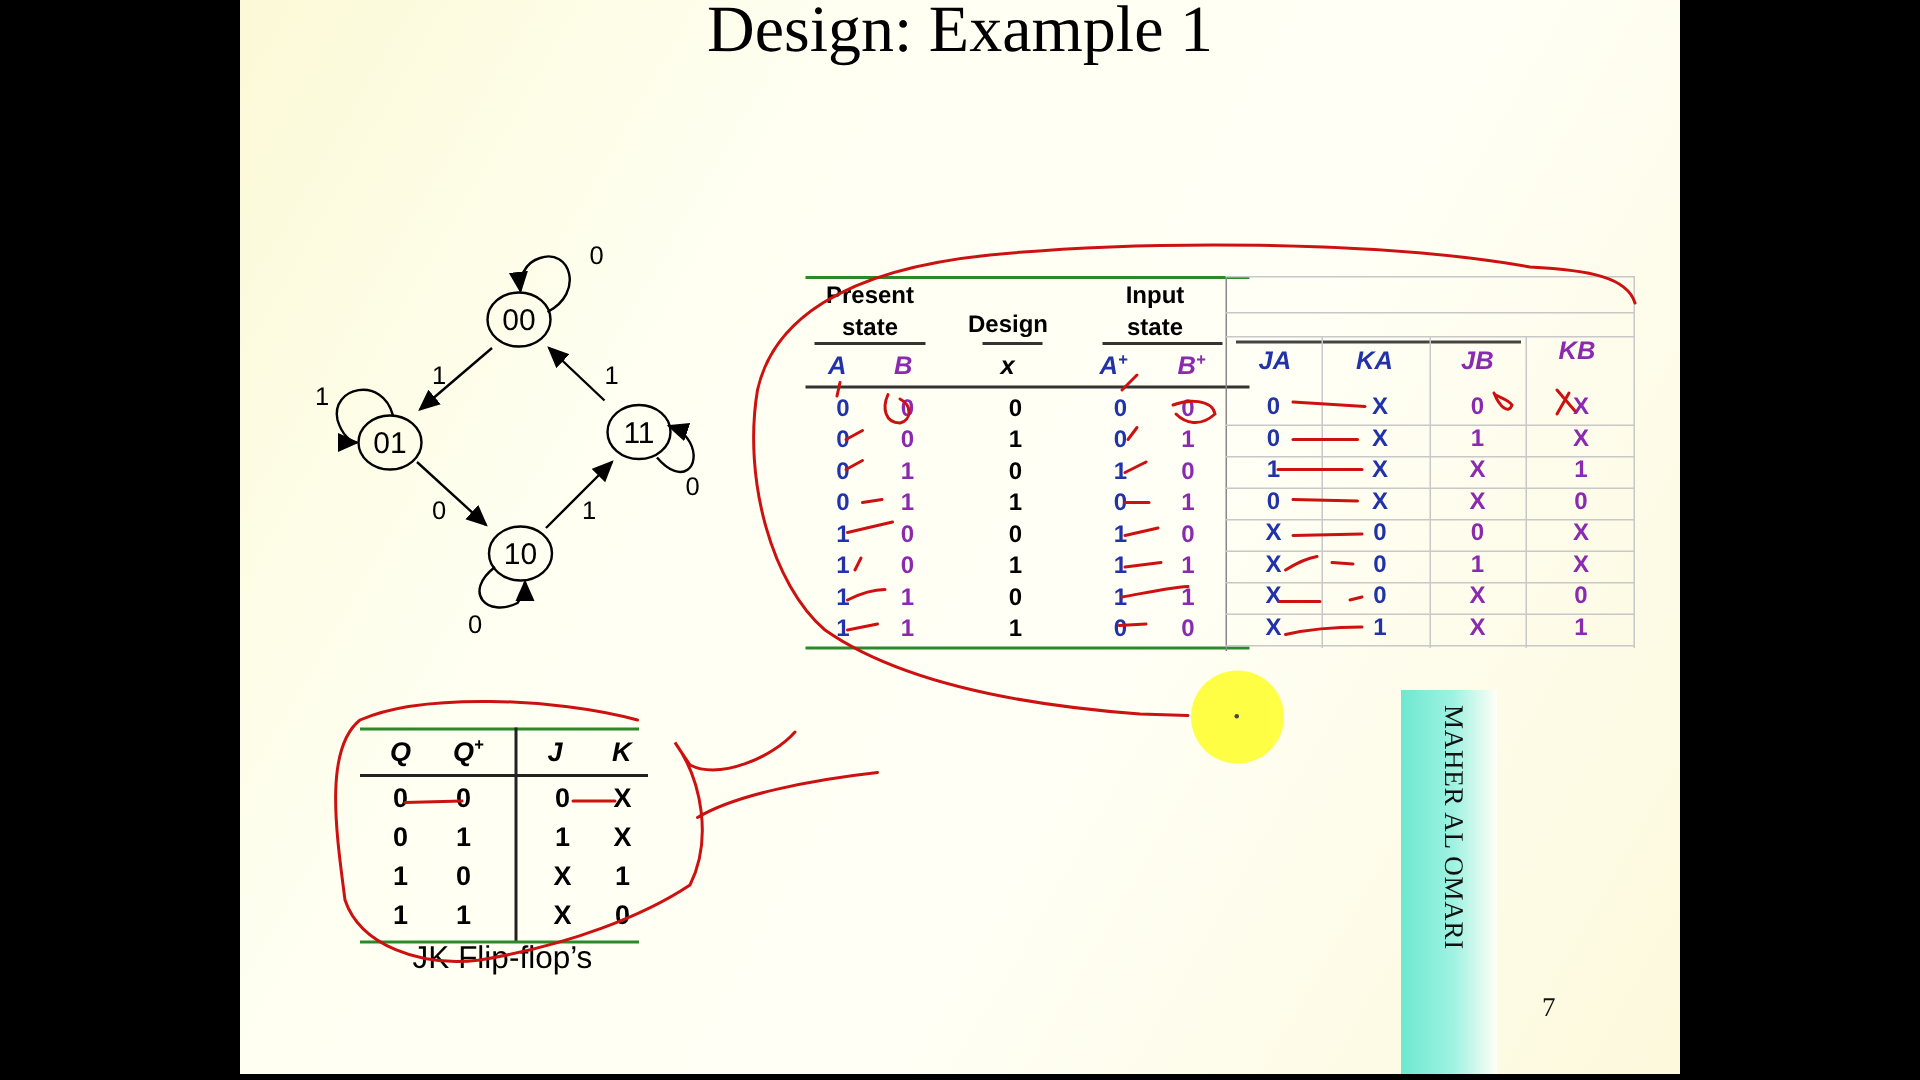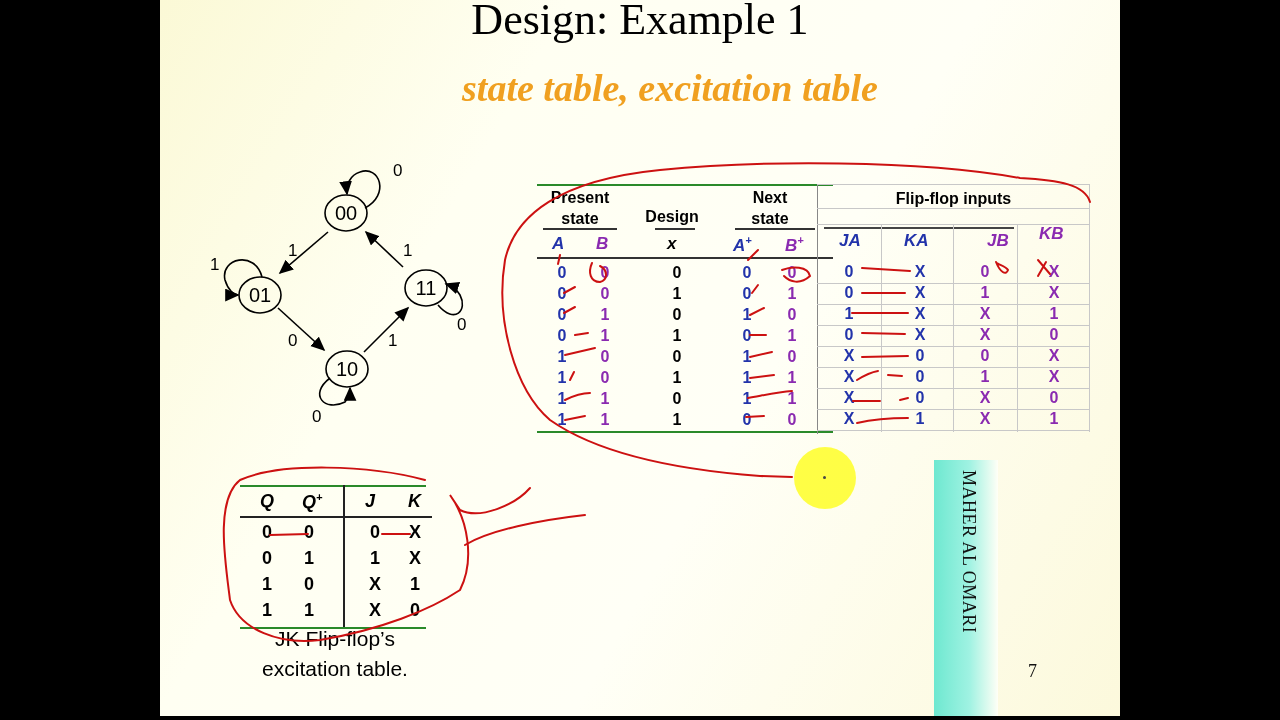--- a/index.html
+++ b/index.html
@@ -32,21 +32,20 @@
   .cursor{position:absolute;left:634px;top:447px;width:62px;height:62px;border-radius:50%;background:#ffff33;opacity:0.9;}
   .cursor-dot{position:absolute;left:29px;top:29px;width:3px;height:3px;background:#333;border-radius:50%;}
   .ink{position:absolute;left:0;top:0;width:960px;height:720px;pointer-events:none;}
 </style>
 </head>
 <body>
 
 <div class="slide">
 
   <div class="title">Design: Example 1</div>
-  <div class="subtitle">state table, excitation table</div>
 
   <svg class="diagram" viewBox="0 0 280 280">
     <defs>
       <marker id="arr" markerWidth="10" markerHeight="10" refX="8" refY="4" orient="auto">
         <path d="M0,0 L9,4 L0,8 z" fill="#000"></path>
       </marker>
     </defs>
 
     <g>
       <ellipse cx="146" cy="63" rx="21" ry="18" fill="none" stroke="#000" stroke-width="1.6"></ellipse>
@@ -88,21 +87,21 @@
   <div class="state-table">
     <div class="st-line" style="left:0;top:0;width:296px;"></div>
     <div class="hdr" style="left:0;top:3px;width:86px;line-height:21px;">
       <div>Present</div>
       <div>state</div>
     </div>
     <div style="position:absolute;left:6px;top:44px;width:74px;height:2px;background:#333;"></div>
     <div class="hdr" style="left:105px;top:24px;width:60px;">Design</div>
     <div style="position:absolute;left:118px;top:44px;width:40px;height:2px;background:#333;"></div>
     <div class="hdr" style="left:190px;top:3px;width:86px;line-height:21px;">
-      <div>Next</div>
+      <div>Input</div>
       <div>state</div>
     </div>
     <div style="position:absolute;left:198px;top:44px;width:80px;height:2px;background:#333;"></div>
 
     <div class="hvar blue" style="left:15px;top:50px;">A</div>
     <div class="hvar purple" style="left:59px;top:50px;">B</div>
     <div class="hvar black" style="left:130px;top:50px;">x</div>
     <div class="hvar blue" style="left:196px;top:50px;"><span>A</span><sup style="font-size:11px;">+</sup></div>
     <div class="hvar purple" style="left:248px;top:50px;"><span>B</span><sup style="font-size:11px;">+</sup></div>
     <div style="position:absolute;left:0;top:73px;width:296px;height:2px;background:#333;"></div>
@@ -148,27 +147,26 @@
         <div class="cell black" style="left: 125px; top: 227px;">1</div>
         <div class="cell blue" style="left: 195px; top: 227px;">0</div>
         <div class="cell purple" style="left: 240px; top: 227px;">0</div>
       </div>
     <div class="st-line" style="left:0;top:247px;width:296px;"></div>
   </div>
 
   <div class="ff-table">
     <div style="position:absolute;left:0;top:0;width:1px;height:250px;background:#888;"></div>
     <div class="ff-grid-h" style="left:0;top:0;width:273px;"></div>
-    <div class="hdr" style="left:0;top:6px;width:273px;">Flip-flop inputs</div>
     <div class="ff-grid-h" style="left:0;top:24px;width:273px;"></div>
     <div class="ff-grid-h" style="left:0;top:40px;width:273px;"></div>
     <div style="position:absolute;left:7px;top:43px;width:190px;height:2px;background:#444;"></div>
     <div class="hvar blue" style="left:22px;top:47px;">JA</div>
     <div class="hvar blue" style="left:87px;top:47px;">KA</div>
-    <div class="hvar purple" style="left:170px;top:47px;font-style:italic;">JB</div>
+    <div class="hvar purple" style="left:157px;top:47px;font-style:italic;">JB</div>
     <div class="hvar purple" style="left:222px;top:40px;">KB</div>
     <div class="ff-grid-v" style="left:64px;top:40px;height:208px;"></div>
     <div class="ff-grid-v" style="left:136px;top:40px;height:208px;"></div>
     <div class="ff-grid-v" style="left:200px;top:40px;height:208px;"></div>
     <div class="ff-grid-v" style="left:272px;top:0;height:248px;"></div>
     <div id="ff-rows">
         <div class="cell blue" style="left: 17px; top: 79px;">0</div>
         <div class="cell blue" style="left: 88px; top: 79px;">X</div>
         <div class="cell purple" style="left: 153px; top: 79px;">0</div>
         <div class="cell purple" style="left: 222px; top: 79px;">X</div>
@@ -233,21 +231,20 @@
         <div class="ex-cell" style="left: 120px; top: 89px;">X</div>
         <div class="ex-cell" style="left: 160px; top: 89px;">1</div>
         <div class="ex-cell" style="left: 12px; top: 115px;">1</div>
         <div class="ex-cell" style="left: 54px; top: 115px;">1</div>
         <div class="ex-cell" style="left: 120px; top: 115px;">X</div>
         <div class="ex-cell" style="left: 160px; top: 115px;">0</div>
       </div>
     <div class="st-line" style="left:0;top:142px;width:186px;"></div>
   </div>
   <div class="caption" style="top:625px;">JK Flip-flop’s</div>
-  <div class="caption" style="top:655px;">excitation table.</div>
 
   <div class="author-bar"></div>
   <div class="author">MAHER AL OMARI</div>
   <div class="page-num">7</div>
 
   <svg class="ink" viewBox="0 0 960 720">
     <g fill="none" stroke="#cc1111" stroke-width="2" stroke-linecap="round">
       <path d="M930,202 C925,185 900,180 860,178 C760,160 600,160 500,170 C400,180 355,215 345,260 C335,320 355,390 390,420 C440,455 520,470 600,476 L632,477"></path>
       <path d="M265,480 C210,465 120,462 80,480 C55,500 65,560 70,600 C80,630 120,645 160,640 C220,630 270,610 300,590 C315,560 308,520 290,495 L300,510 C320,520 355,505 370,488"></path>
       <path d="M305,545 C330,530 380,520 425,515"></path>

